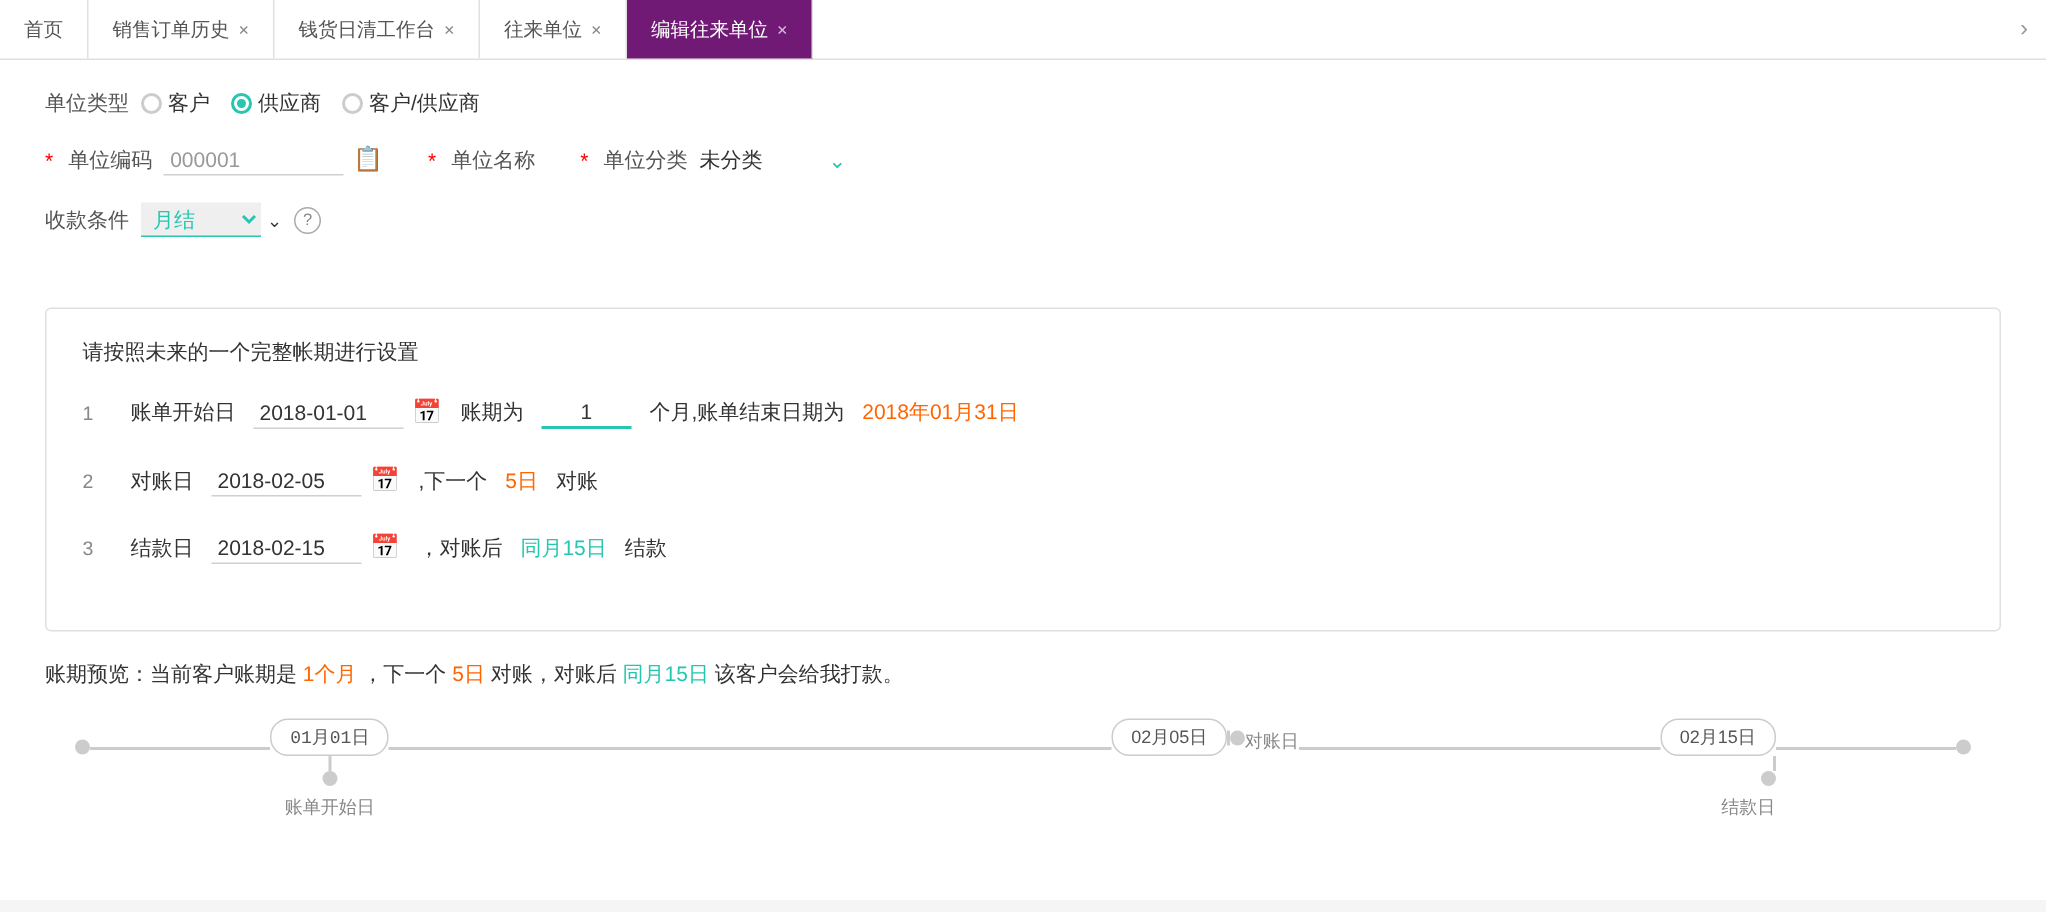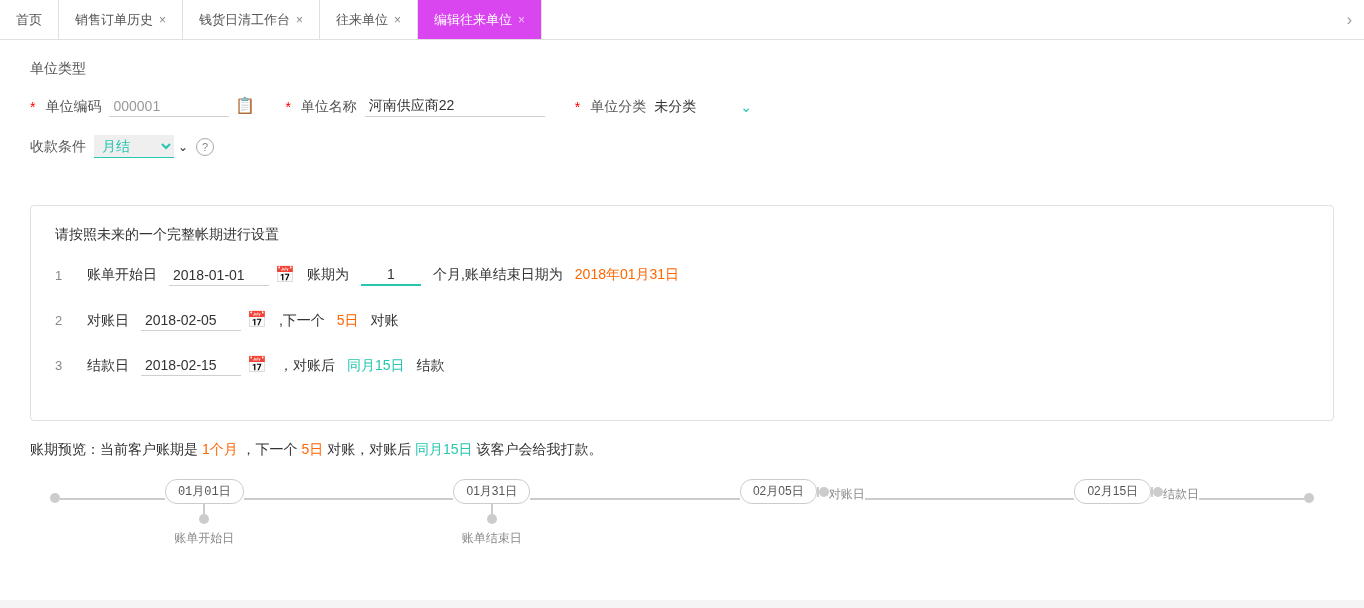--- a/index.html
+++ b/index.html
@@ -20,21 +20,21 @@
       padding: 0 16px;
       height: 100%;
       cursor: pointer;
       font-size: 13px;
       color: #555;
       border-right: 1px solid #e0e0e0;
       white-space: nowrap;
       gap: 6px;
     }
     .tab.active {
-      background: #d946ef;
+      background: #701a75;
       color: #fff;
     }
     .tab-close {
       font-size: 12px;
       color: inherit;
       opacity: 0.7;
       cursor: pointer;
     }
     .tabs-arrow {
       margin-left: auto;
@@ -261,36 +261,49 @@
     <span class="tab-close">×</span>
   </div>
   <div class="tabs-arrow">›</div>
 </div>
 
 <div class="main-content">
 
   <div class="form-row">
     <div class="form-group">
       <span class="form-label">单位类型</span>
+      <div class="radio-group">
+        <label class="radio-item">
+          <div class="radio-circle"></div>
+          <span>客户</span>
+        </label>
+        <label class="radio-item">
+          <div class="radio-circle checked"></div>
+          <span>供应商</span>
+        </label>
+        <label class="radio-item">
+          <div class="radio-circle"></div>
+          <span>客户/供应商</span>
+        </label>
+      </div>
     </div>
   </div>
 
   <div class="form-row">
     <div class="form-group">
       <span class="required-star">*</span>
       <span class="form-label">单位编码</span>
       <div class="field-with-icon">
         <input type="text" class="text-input" style="width: 120px; color: rgb(153, 153, 153);" value="000001">
         <span class="field-icon">📋</span>
       </div>
     </div>
     <div class="form-group">
       <span class="required-star">*</span>
       <span class="form-label">单位名称</span>
-      <input type="text" class="text-input" style="width: 180px;" value="河南供应商22">
     </div>
     <div class="form-group">
       <span class="required-star">*</span>
       <span class="form-label">单位分类</span>
       <div class="dropdown-field">
         <span class="dropdown-value">未分类</span>
         <span class="dropdown-arrow">⌄</span>
       </div>
     </div>
   </div>
@@ -367,39 +380,33 @@
 
     <div style="display:flex;flex-direction:column;align-items:center;">
       <div style="border:1px solid #ccc;border-radius:12px;padding:3px 12px;font-size:12px;color:#555;background:#fff;white-space:nowrap;font-family:Liberation Mono, monospace;">01月01日</div>
       <div style="width:2px;height:10px;background:#ccc;"></div>
       <div style="width:10px;height:10px;border-radius:50%;background:#ccc;"></div>
       <div style="font-size:12px;color:#888;margin-top:6px;white-space:nowrap;">账单开始日</div>
     </div>
 
     <div style="flex:2;height:2px;background:#ccc;margin-top:19px;"></div>
 
-    <div style="display:flex;flex-direction:column;align-items:center;">
-      <div style="border:1px solid #ccc;border-radius:12px;padding:3px 12px;font-size:12px;color:#555;background:#fff;white-space:nowrap;">01月31日</div>
-      <div style="width:2px;height:10px;background:#ccc;"></div>
-      <div style="width:10px;height:10px;border-radius:50%;background:#ccc;"></div>
-      <div style="font-size:12px;color:#888;margin-top:6px;white-space:nowrap;">账单结束日</div>
-    </div>
 
     <div style="flex:2;height:2px;background:#ccc;margin-top:19px;"></div>
 
     <div style="display:flex;flex-direction:row;align-items:center;">
       <div style="border:1px solid #ccc;border-radius:12px;padding:3px 12px;font-size:12px;color:#555;background:#fff;white-space:nowrap;">02月05日</div>
       <div style="width:2px;height:10px;background:#ccc;"></div>
       <div style="width:10px;height:10px;border-radius:50%;background:#ccc;"></div>
       <div style="font-size:12px;color:#888;margin-top:6px;white-space:nowrap;">对账日</div>
     </div>
 
     <div style="flex:2;height:2px;background:#ccc;margin-top:19px;"></div>
 
-    <div style="display:flex;flex-direction:row;align-items:center;">
+    <div style="display:flex;flex-direction:column;align-items:flex-end;">
       <div style="border:1px solid #ccc;border-radius:12px;padding:3px 12px;font-size:12px;color:#555;background:#fff;white-space:nowrap;">02月15日</div>
       <div style="width:2px;height:10px;background:#ccc;"></div>
       <div style="width:10px;height:10px;border-radius:50%;background:#ccc;"></div>
       <div style="font-size:12px;color:#888;margin-top:6px;white-space:nowrap;">结款日</div>
     </div>
 
     <div style="flex:1;height:2px;background:#ccc;margin-top:19px;"></div>
 
     <div style="display:flex;flex-direction:column;align-items:center;margin-top:14px;">
       <div style="width:10px;height:10px;border-radius:50%;background:#ccc;"></div>

